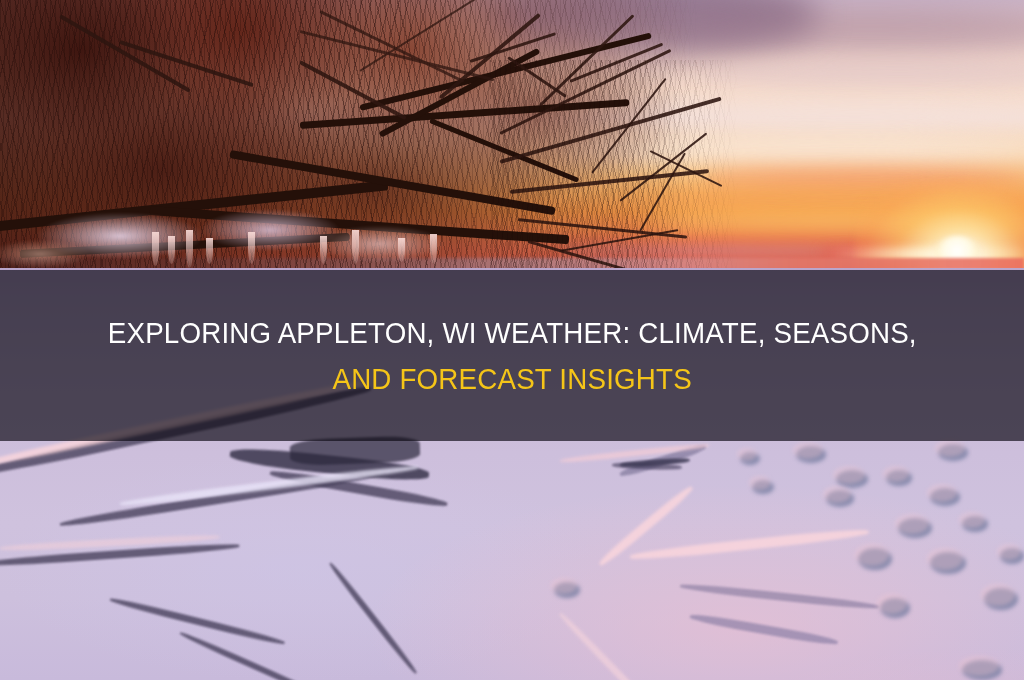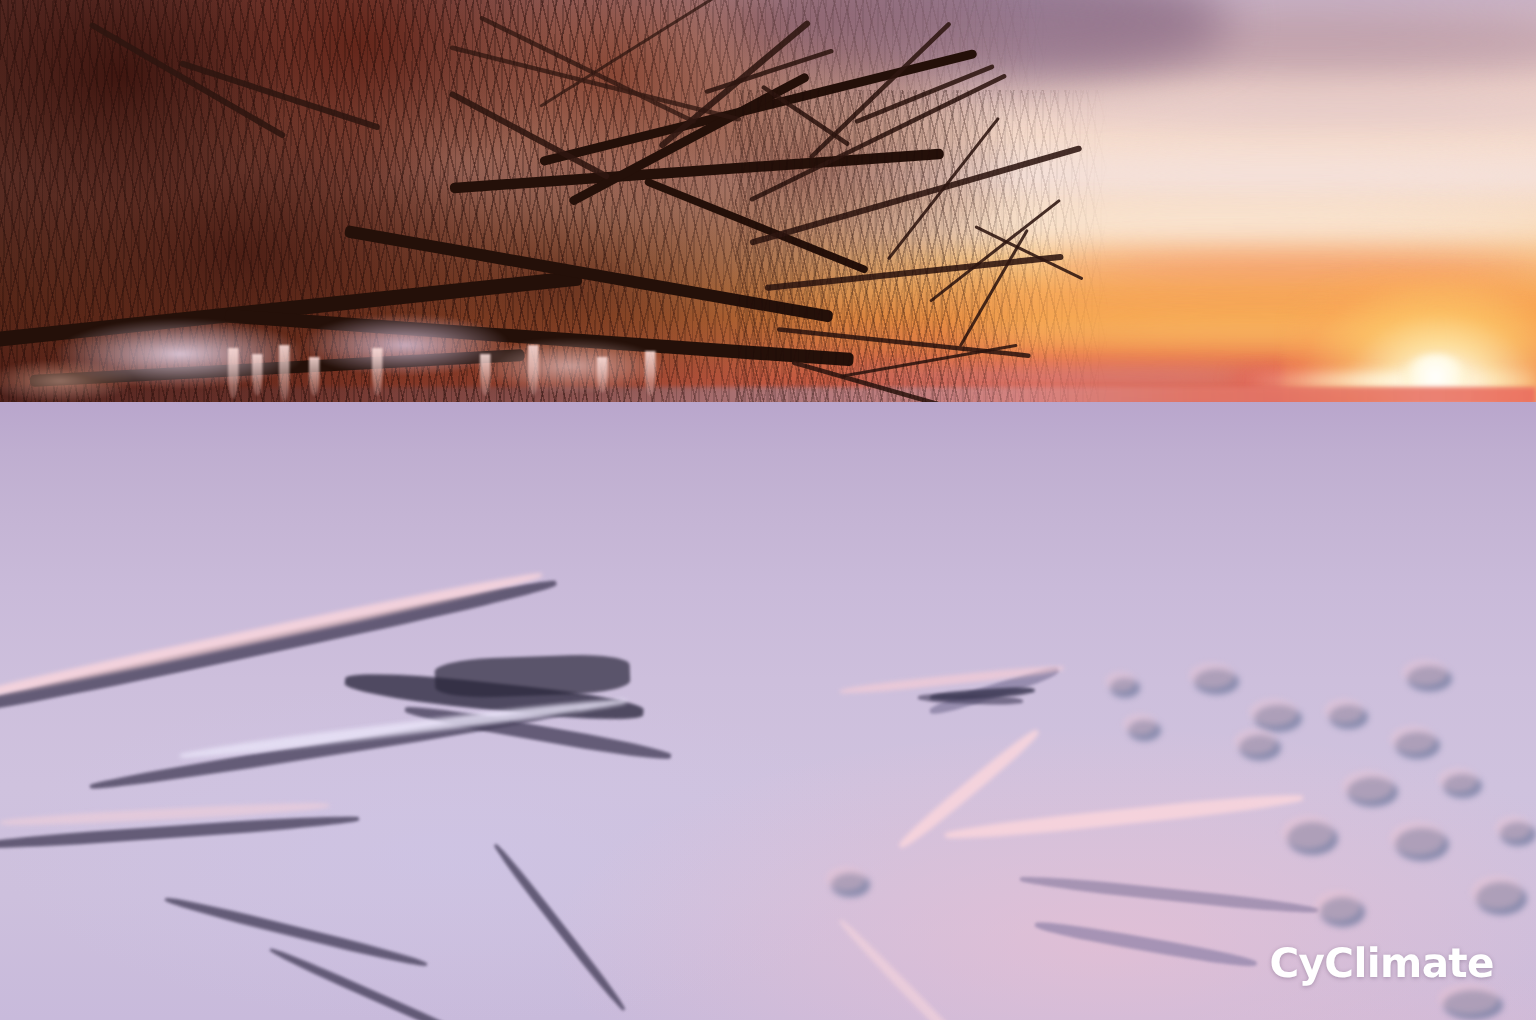--- a/index.html
+++ b/index.html
@@ -367,16 +367,19 @@
   <div class="footprint" style="left:1000px; top:548px; width:24px; height:16px;"></div>
   <div class="footprint" style="left:880px; top:598px; width:30px; height:20px;"></div>
   <div class="footprint" style="left:984px; top:588px; width:34px; height:22px;"></div>
   <div class="footprint" style="left:752px; top:480px; width:22px; height:14px;"></div>
   <div class="footprint" style="left:554px; top:582px; width:26px; height:16px;"></div>
   <div class="footprint" style="left:740px; top:452px; width:20px; height:13px;"></div>
   <div class="footprint" style="left:962px; top:660px; width:40px; height:20px;"></div>
 
   <div class="crack" style="left:620px; top:462px; width:70px; height:6px; transform: rotate(-4deg); background:rgba(60,56,84,.85);"></div>
 
-
-  <div class="watermark">CyClimate</div>
+  <div class="band">
+    <div class="title-line l1">EXPLORING APPLETON, WI WEATHER: CLIMATE, SEASONS,</div>
+    <div class="title-line l2">AND FORECAST INSIGHTS</div>
+  </div>
+
 
 </div>
 
 </body></html>

